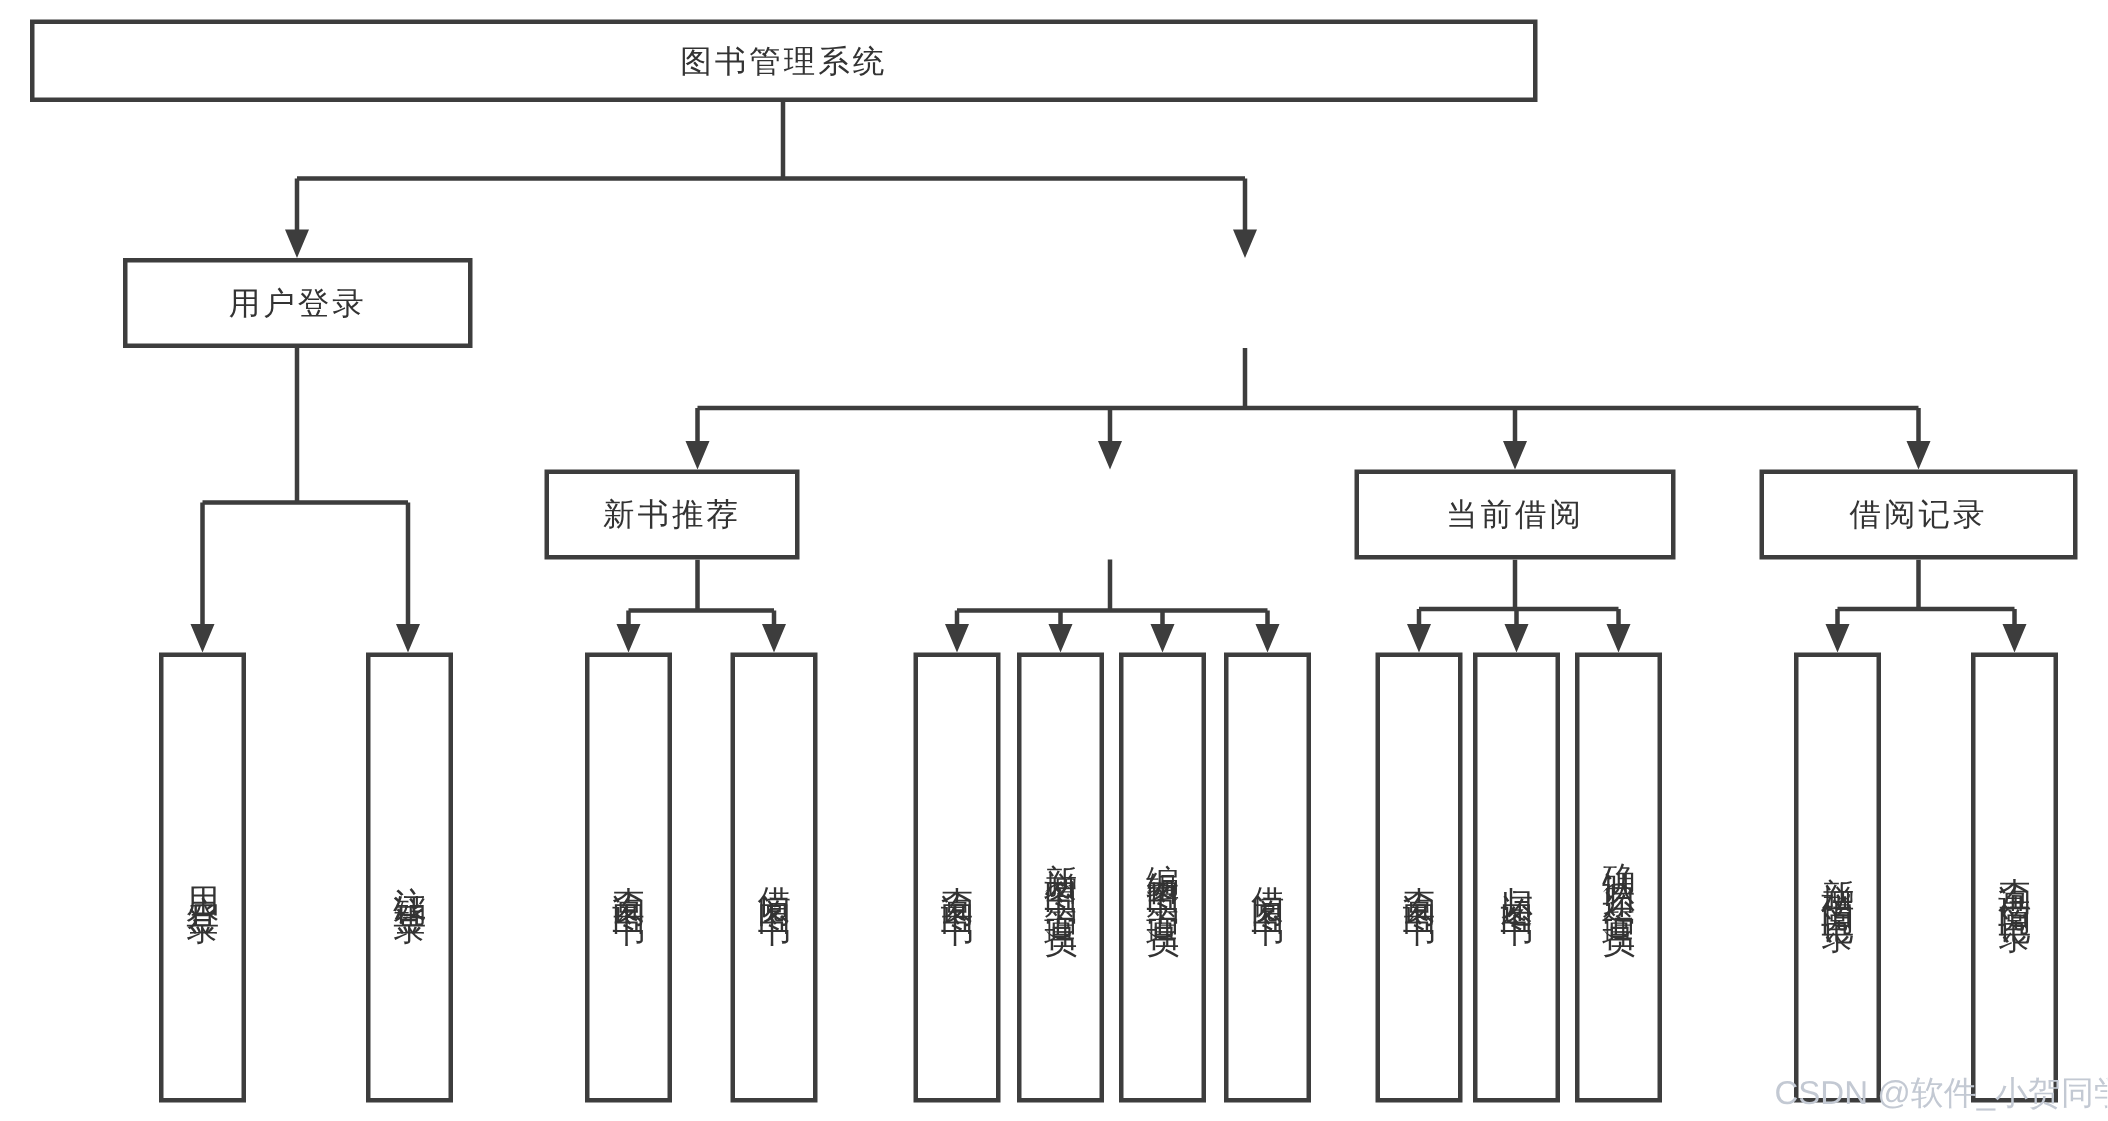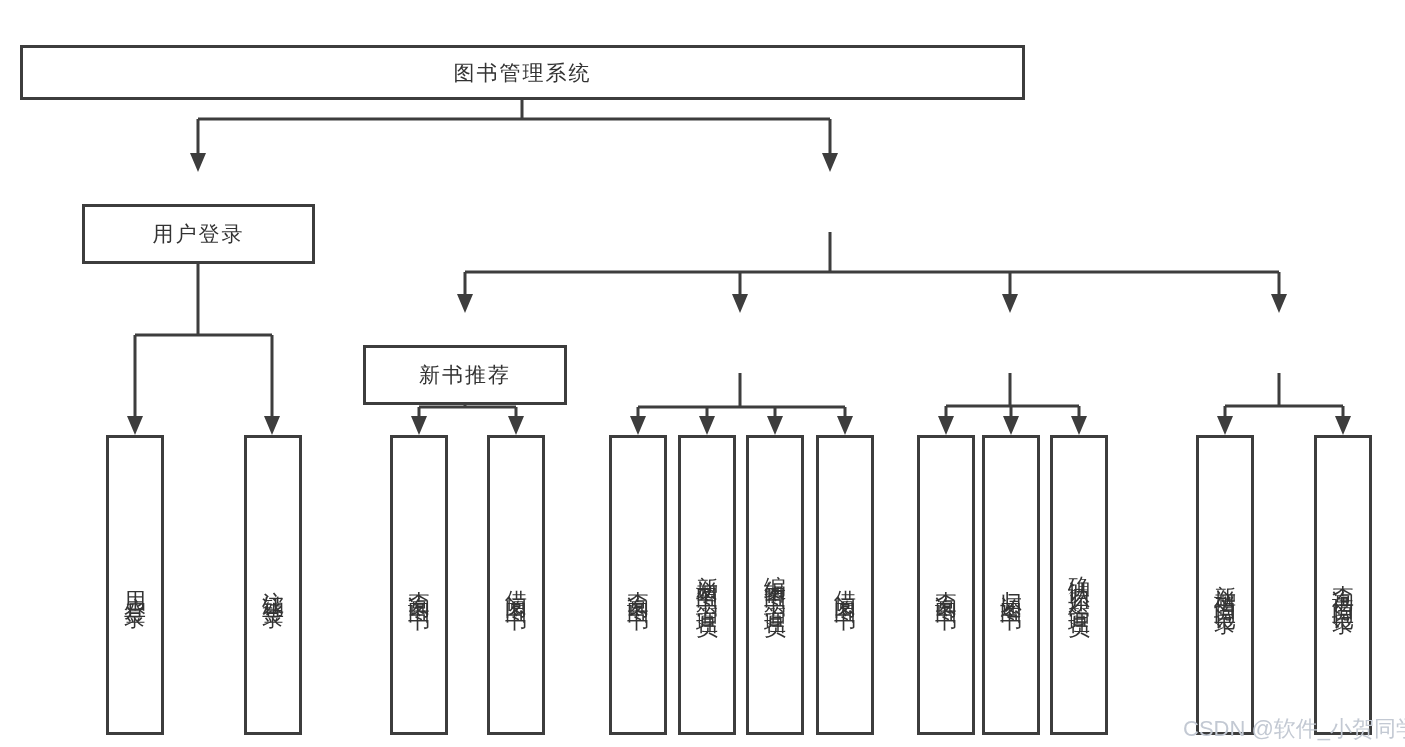--- a/index.html
+++ b/index.html
@@ -20,21 +20,21 @@
   .wire-lines{stroke:var(--line);stroke-width:3;fill:none;}
   .wire-arrows{fill:var(--line);stroke:none;}
   .node{
     position:absolute;
     box-sizing:border-box;
     border:3px solid var(--line);
     background:#fff;
     color:var(--text);
     display:flex;align-items:center;justify-content:center;
   }
-  .hbox{font-size:21px;letter-spacing:2px;margin-top:32px;}
+  .hbox{font-size:21px;letter-spacing:2px;}
   .vbox{width:58px;height:300px;top:435px;}
   .vtext{
     writing-mode:vertical-rl;
     text-orientation:mixed;
     font-size:22px;
     letter-spacing:6px;
     color:var(--text);
     line-height:1.1;
   }
   .watermark{
@@ -105,21 +105,23 @@
       M1003 416 L1019 416 L1011 435 Z
       M1071 416 L1087 416 L1079 435 Z
       M1217 416 L1233 416 L1225 435 Z
       M1335 416 L1351 416 L1343 435 Z"></path>
   </svg>
 
   <div class="node hbox" style="left:20px;top:13px;width:1005px;height:55px">图书管理系统</div>
 
   <div class="node hbox" style="left:82px;top:172px;width:233px;height:60px">用户登录</div>
 
-  <div class="node hbox" style="left:363px;top:313px;width:204px;height:60px">新书推荐</div>
+  <div class="node hbox" style="left:363px;top:313px;width:170px;height:60px">新书推荐</div>
+  <div class="node hbox" style="left:903px;top:313px;width:214px;height:60px">当前借阅</div>
+  <div class="node hbox" style="left:1173px;top:313px;width:212px;height:60px">借阅记录</div>
 
   <div class="node vbox" style="left:106px">
     <span class="vtext">用户登录</span>
   </div>
   <div class="node vbox" style="left:244px">
     <span class="vtext">注销登录</span>
   </div>
 
   <div class="node vbox" style="left:390px">
     <span class="vtext">查询图书</span>

